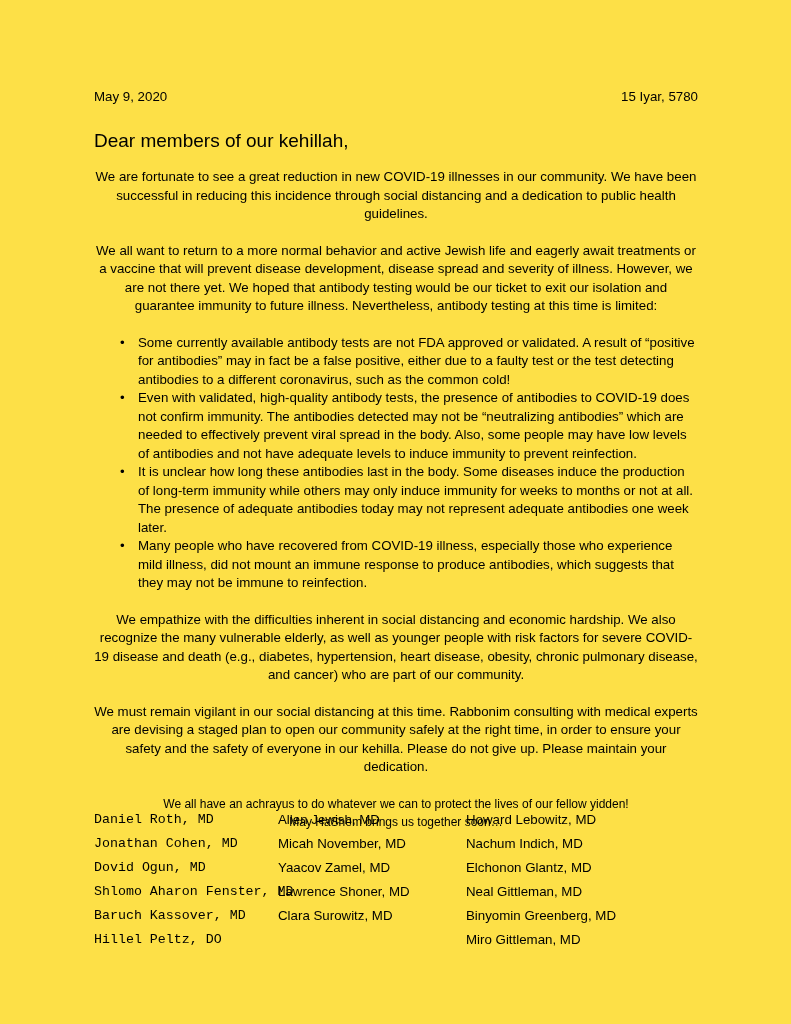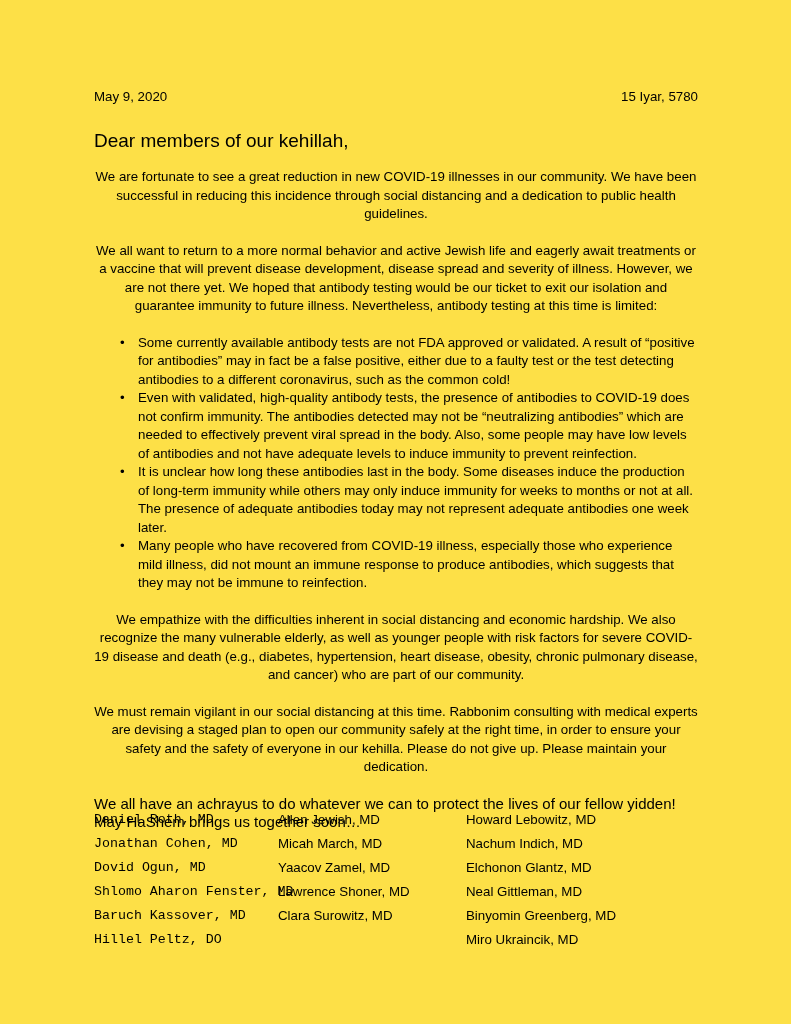--- a/index.html
+++ b/index.html
@@ -80,22 +80,23 @@
     font-size: 13.3px;
     line-height: 24px;
   }
   .sig-col.c1 { width: 184px; font-family: Liberation Mono, monospace; }
   .sig-col.c2 { width: 188px; }
   .sig-col.c3 { width: 232px; }
   .sig-name {
     white-space: nowrap;
   }
   .closing {
-    font-size: 15px;
+    font-size: 12px;
     line-height: 18.5px;
+    text-align: center;
   }
 </style>
 </head>
 <body>
 
 <div class="page">
 
   <div class="content">
 
     <div class="datline">
@@ -155,30 +156,30 @@
       <div class="sig-name">Daniel Roth, MD</div>
       <div class="sig-name">Jonathan Cohen, MD</div>
       <div class="sig-name">Dovid Ogun, MD</div>
       <div class="sig-name">Shlomo Aharon Fenster, MD</div>
       <div class="sig-name">Baruch Kassover, MD</div>
       <div class="sig-name">Hillel Peltz, DO</div>
     </div>
 
     <div class="sig-col c2">
       <div class="sig-name">Allen Jewish, MD</div>
-      <div class="sig-name">Micah March, MD</div>
+      <div class="sig-name">Micah November, MD</div>
       <div class="sig-name">Yaacov Zamel, MD</div>
       <div class="sig-name">Lawrence Shoner, MD</div>
       <div class="sig-name">Clara Surowitz, MD</div>
     </div>
 
     <div class="sig-col c3">
       <div class="sig-name">Howard Lebowitz, MD</div>
       <div class="sig-name">Nachum Indich, MD</div>
       <div class="sig-name">Elchonon Glantz, MD</div>
       <div class="sig-name">Neal Gittleman, MD</div>
       <div class="sig-name">Binyomin Greenberg, MD</div>
-      <div class="sig-name">Miro Ukraincik, MD</div>
+      <div class="sig-name">Miro Gittleman, MD</div>
     </div>
 
   </div>
 
 </div>
 
 </body></html>

